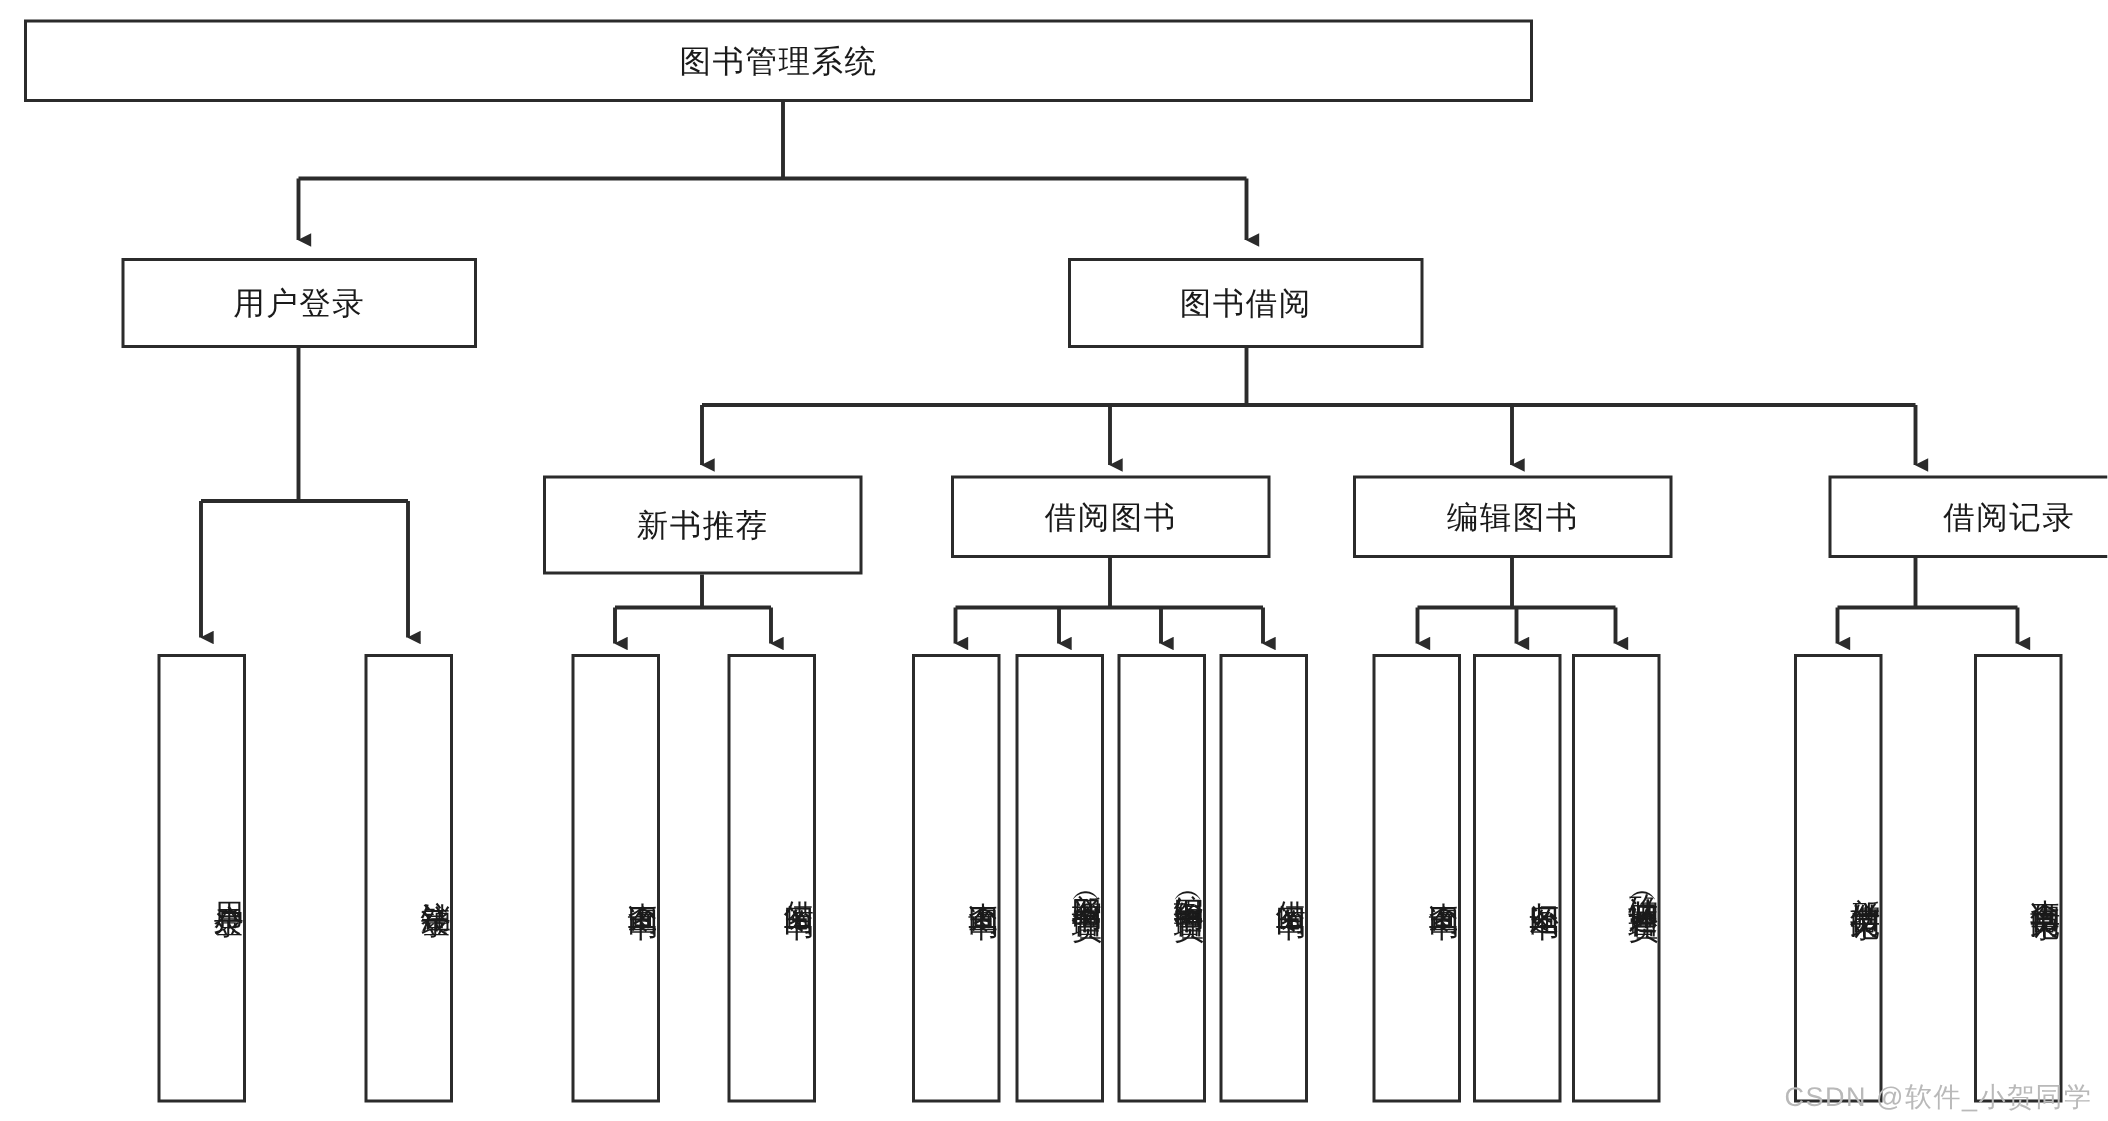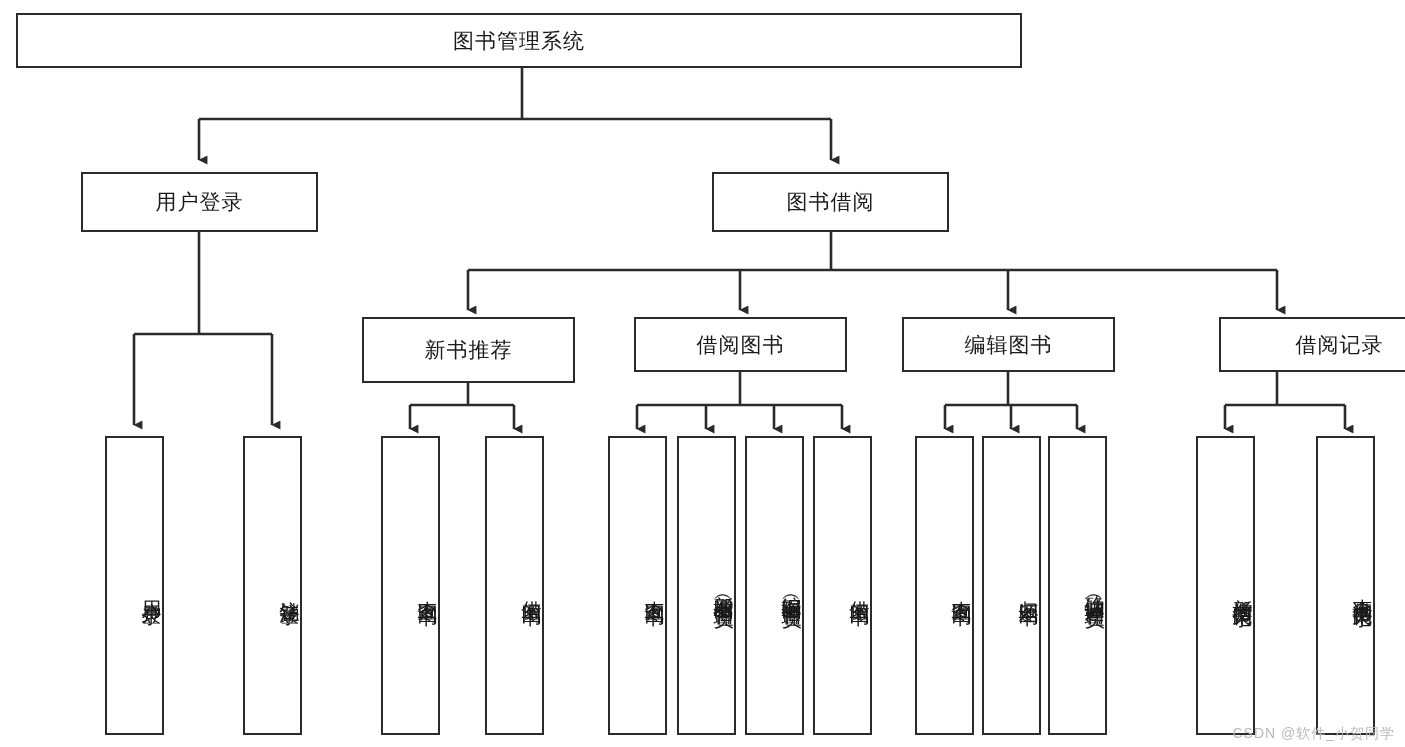--- a/index.html
+++ b/index.html
@@ -40,21 +40,21 @@
     line-height:1;
   }
   .node.vert span{
     writing-mode:vertical-rl;
     text-orientation:upright;
   }
   .watermark{
     position:absolute;
     right:10px;
     bottom:4px;
-    font-size:14px;
+    font-size:18px;
     color:#b9b9b9;
     letter-spacing:1px;
     white-space:nowrap;
   }
 </style>
 </head>
 <body>
 
 <div id="canvas">
 

